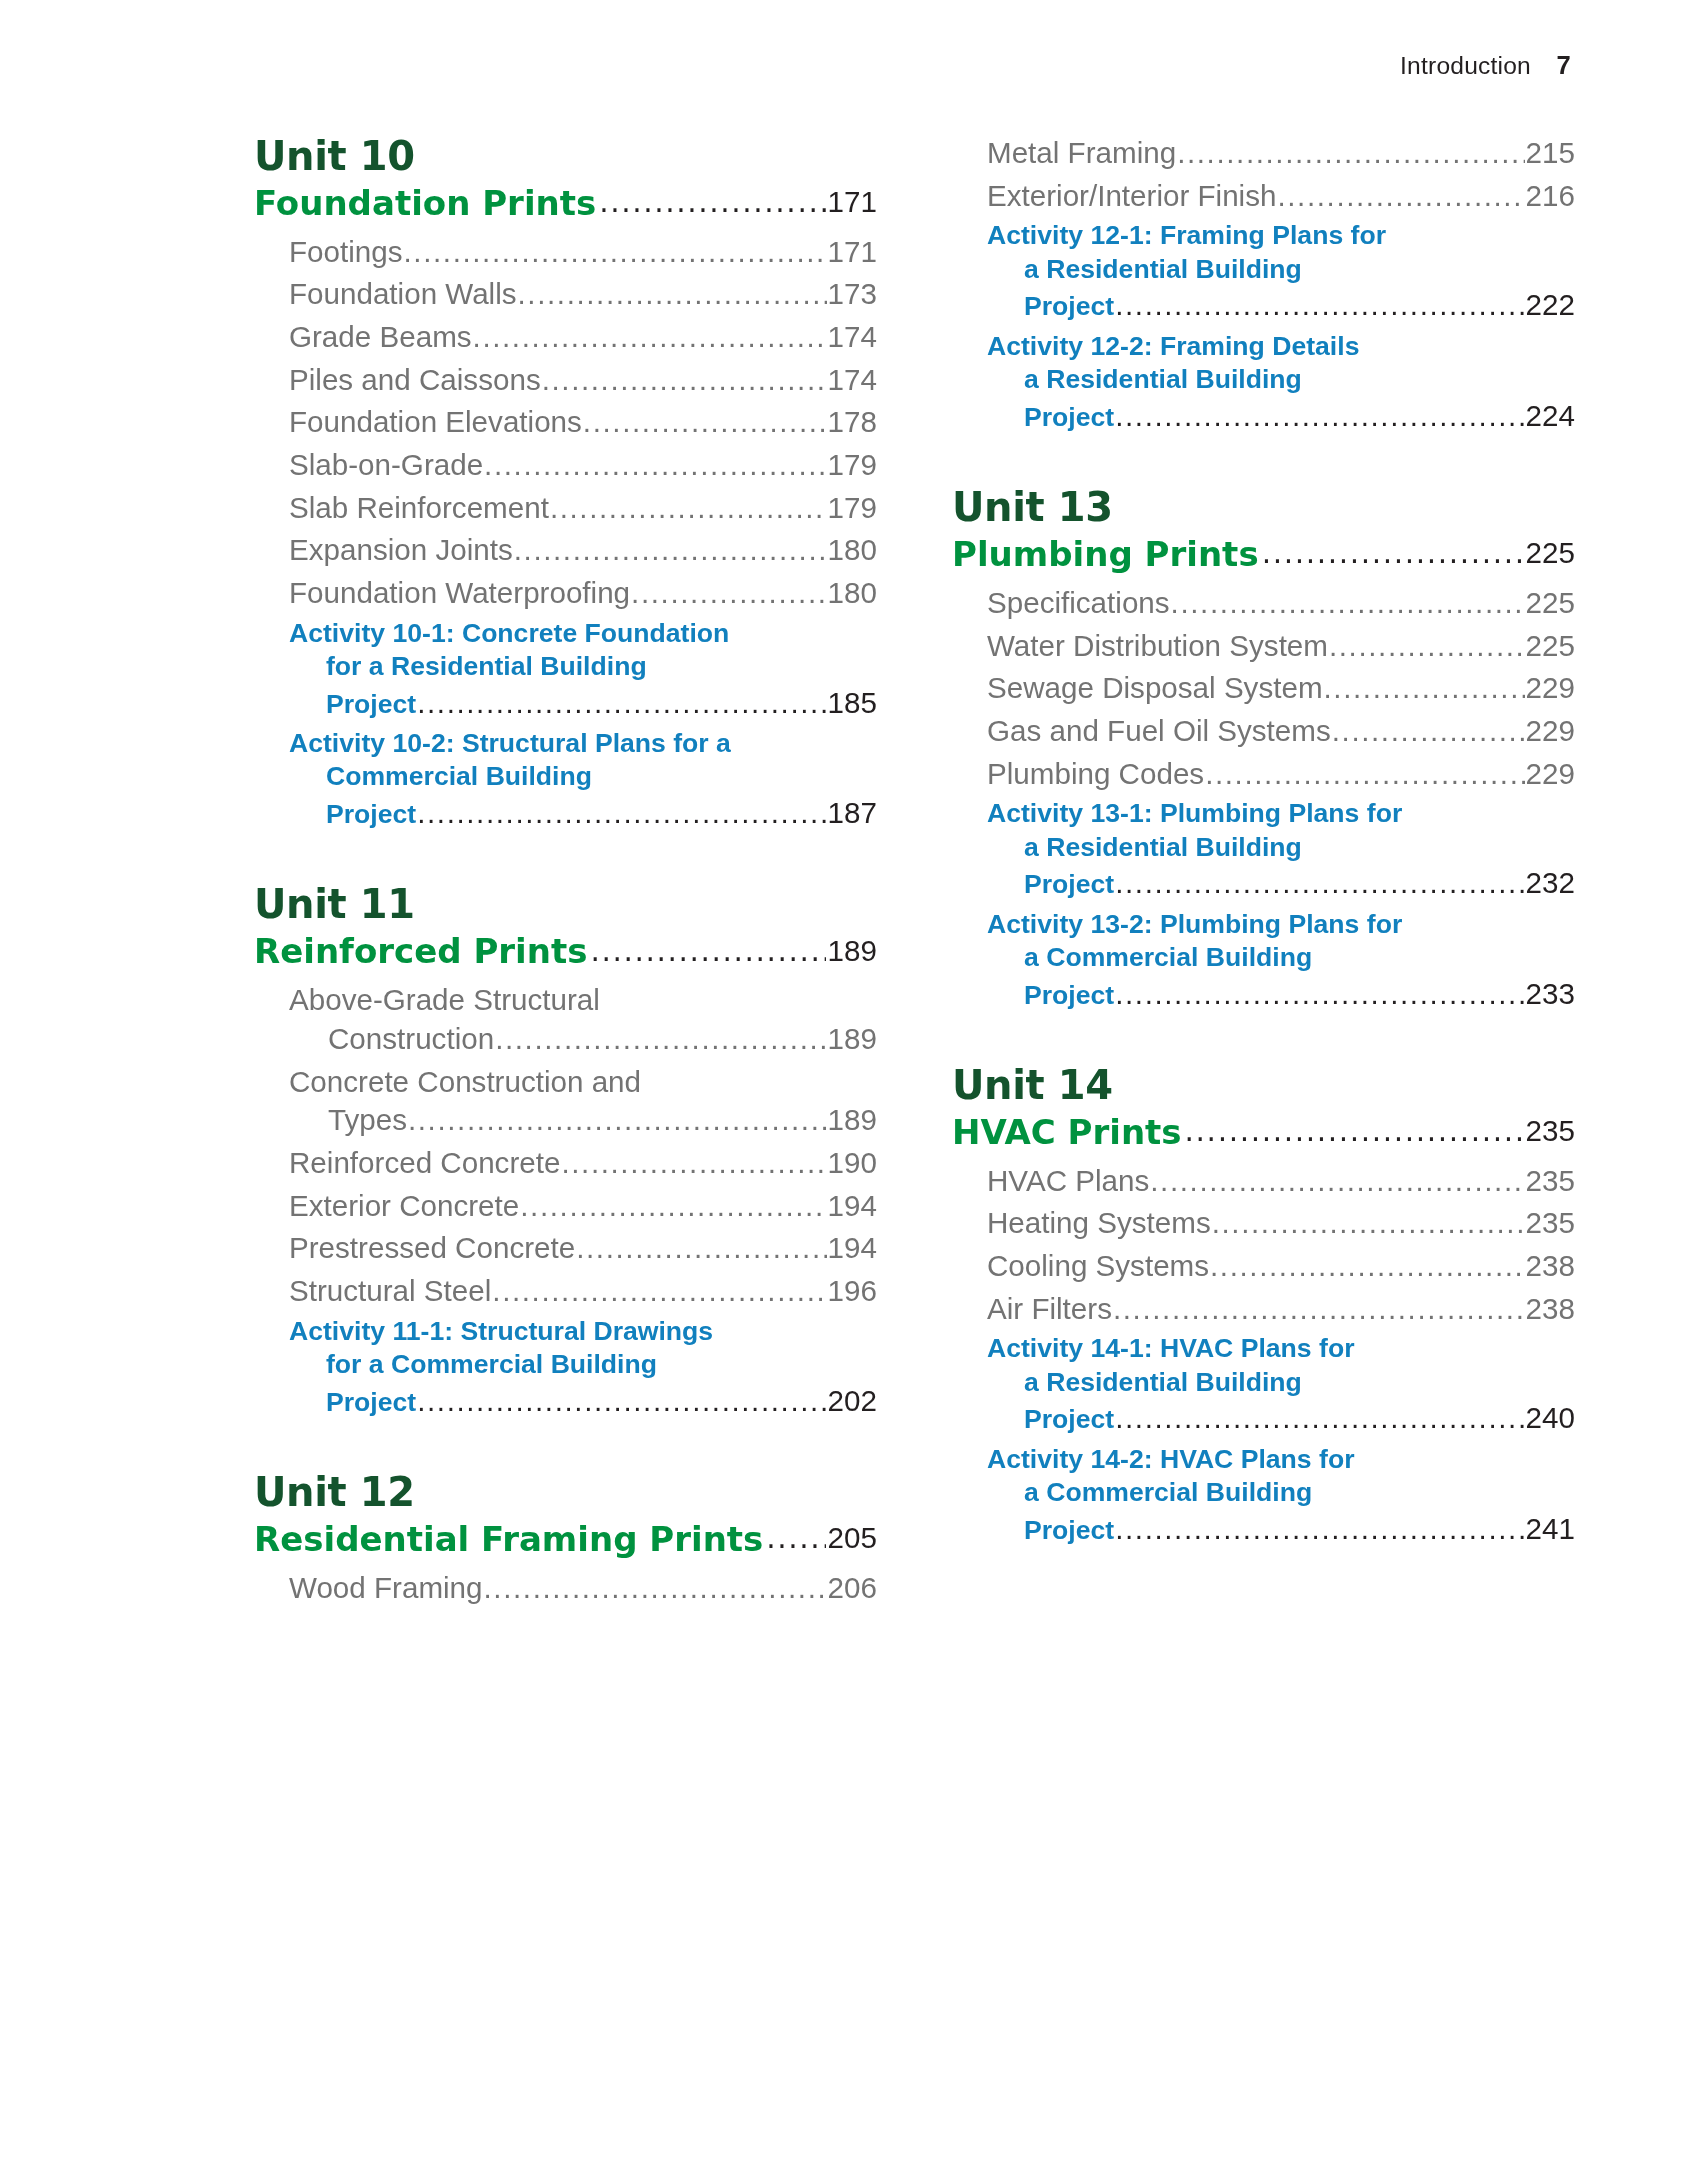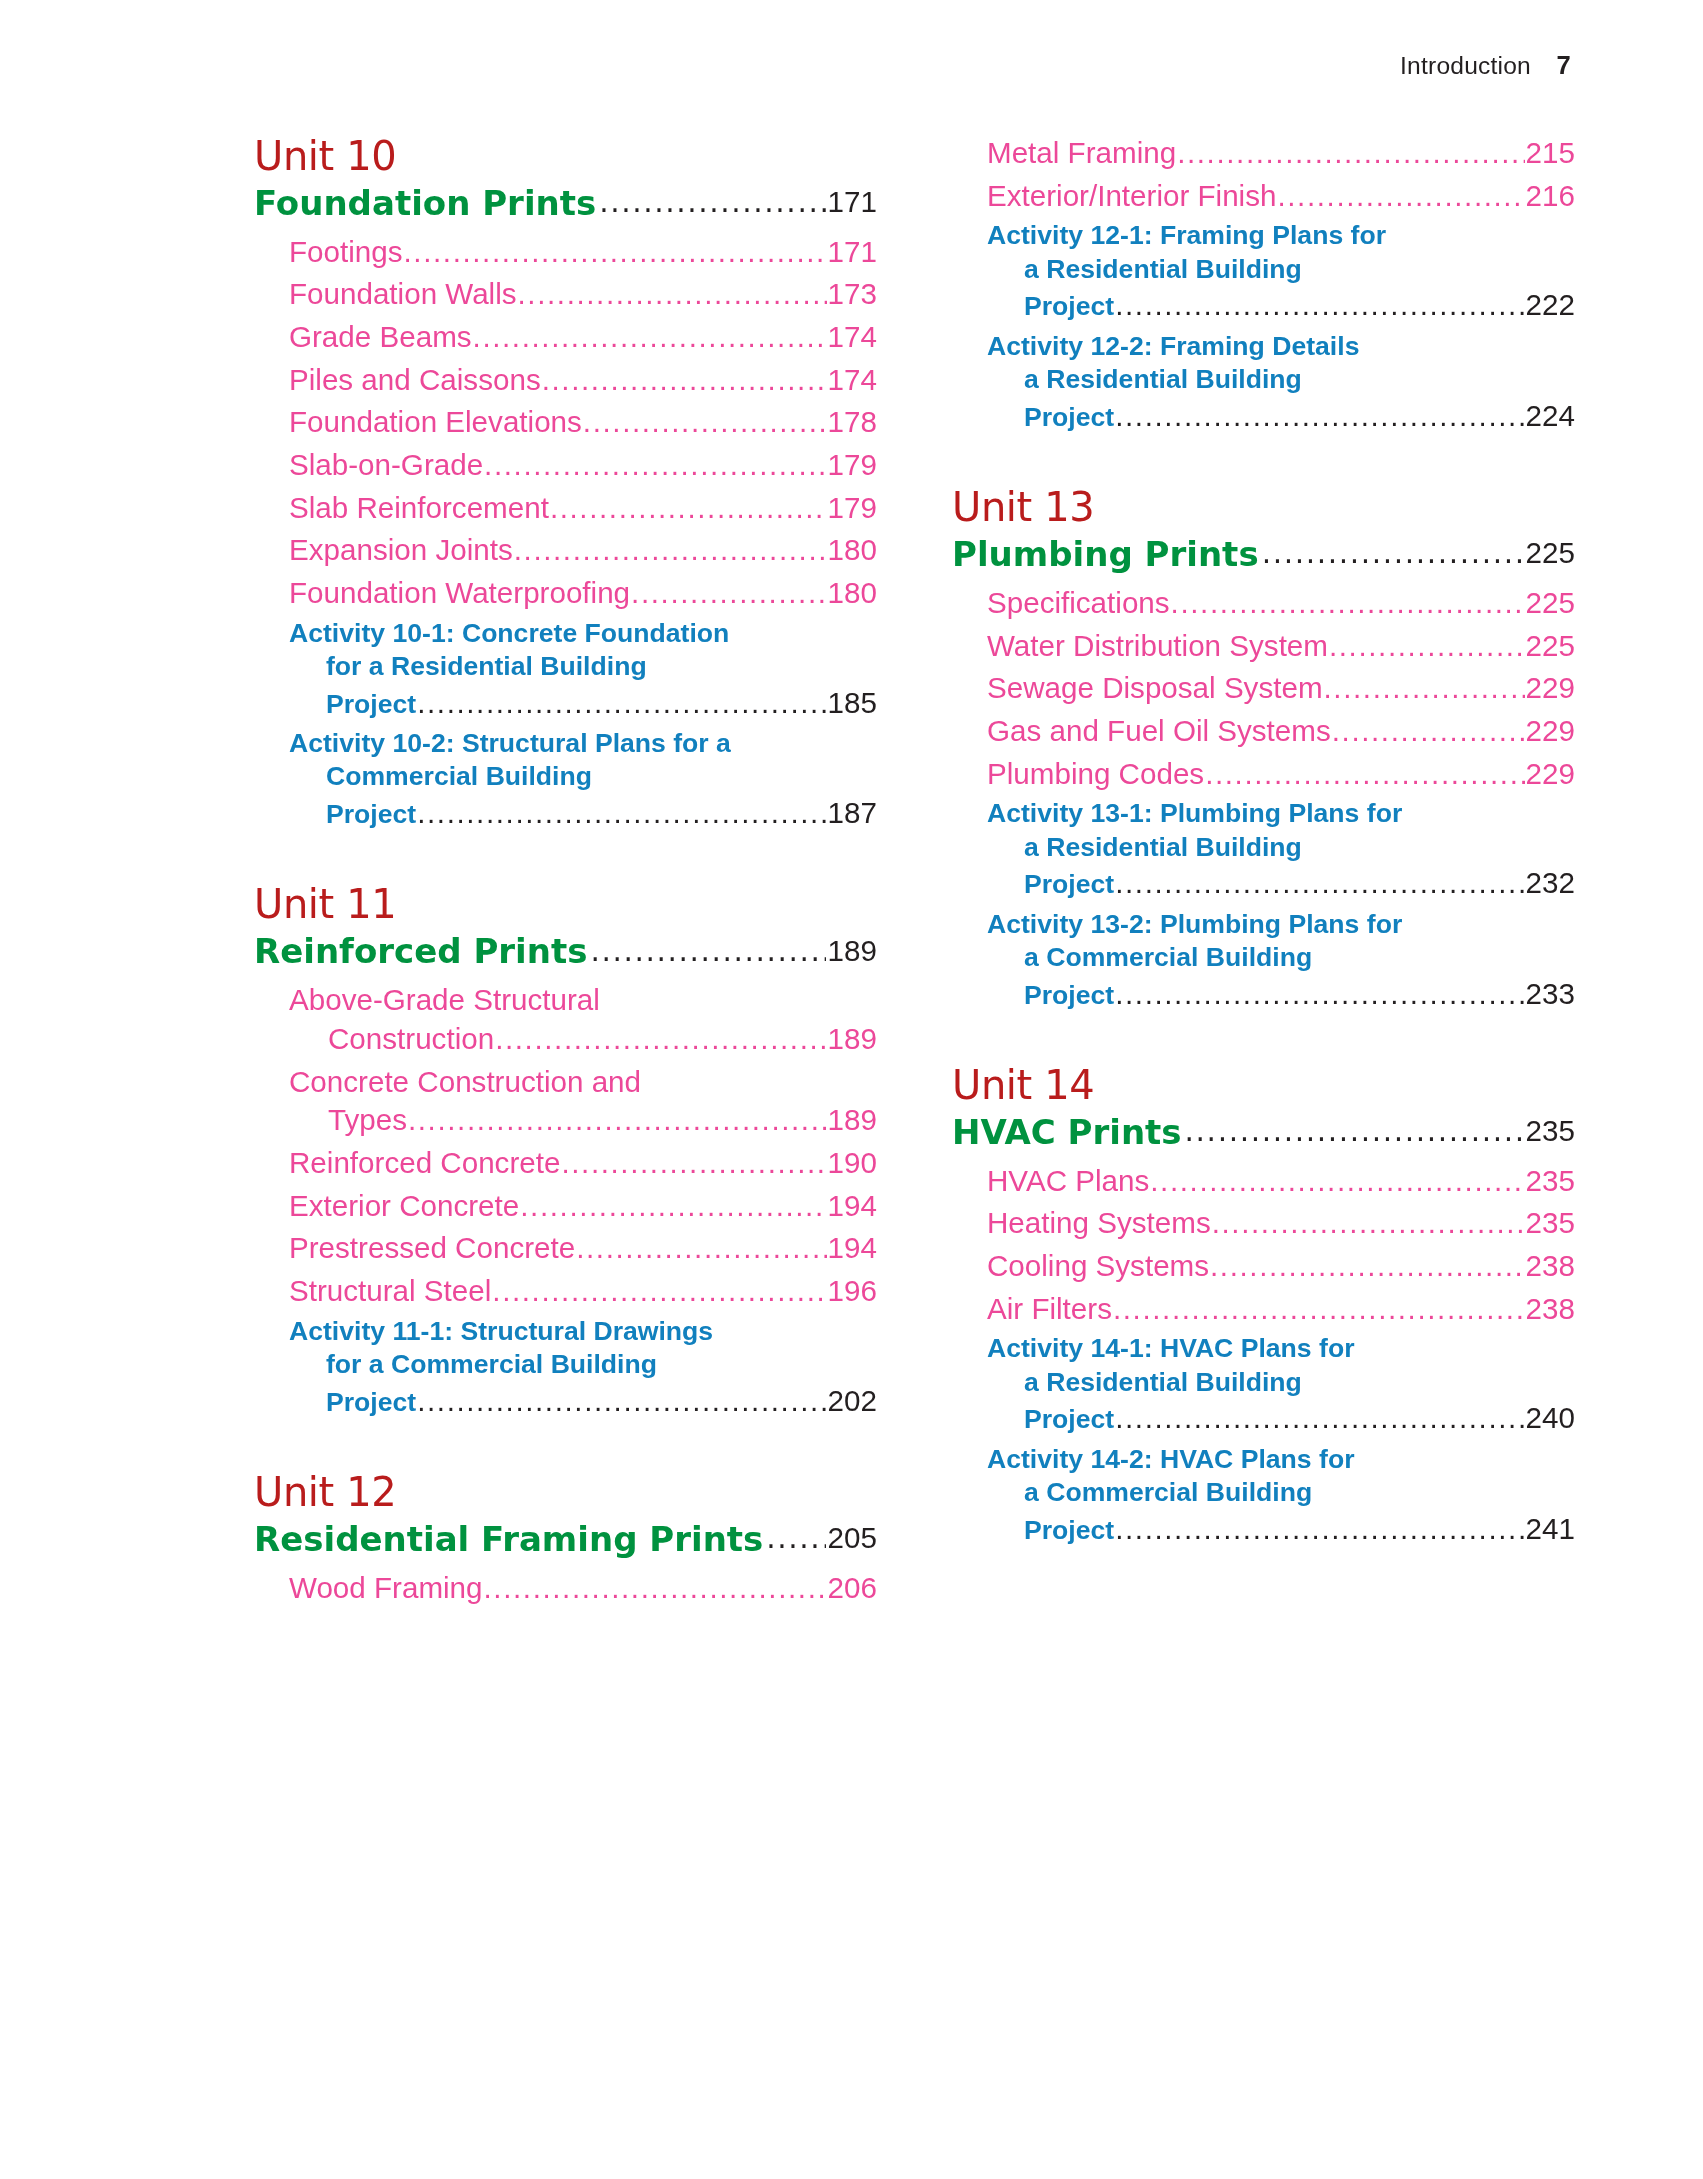--- a/index.html
+++ b/index.html
@@ -23,23 +23,23 @@
   
   .columns {
     position:absolute; top:134px; left:254px;
     width:1320px;
     display:flex; gap:75px;
   }
   .col { width:623px; }
 
   
   .unit-no {
-    color:#b91c1c;
+    color:#14532d;
     font-family:"DejaVu Sans", sans-serif;
-    font-weight:normal;
+    font-weight:bold;
     font-size:40px;
     line-height:1.12;
     letter-spacing:-0.4px;
     margin-bottom:3.9px;
   }
   .unit-block + .unit-block { margin-top:51px; }
 
   
   .unit-title {
     display:flex; align-items:center;
@@ -62,21 +62,21 @@
     color:#231f20; font-weight:normal;
     font-family:"Liberation Sans", sans-serif;
     font-size:29.6px; white-space:nowrap;
   }
 
   
   .entries { margin-left:35px; }
   .entry {
     font-size:29.6px;
     line-height:1.31;
-    color:#ec4899;
+    color:#737373;
     margin-bottom:3.9px;
   }
   .entry .line {
     display:flex; align-items:baseline;
   }
   .entry .line.cont { padding-left:39px; }
   .entry .t { white-space:nowrap; }
   .entry .lead {
     flex:1 1 auto; min-width:3.9px;
     overflow:hidden; white-space:nowrap;

